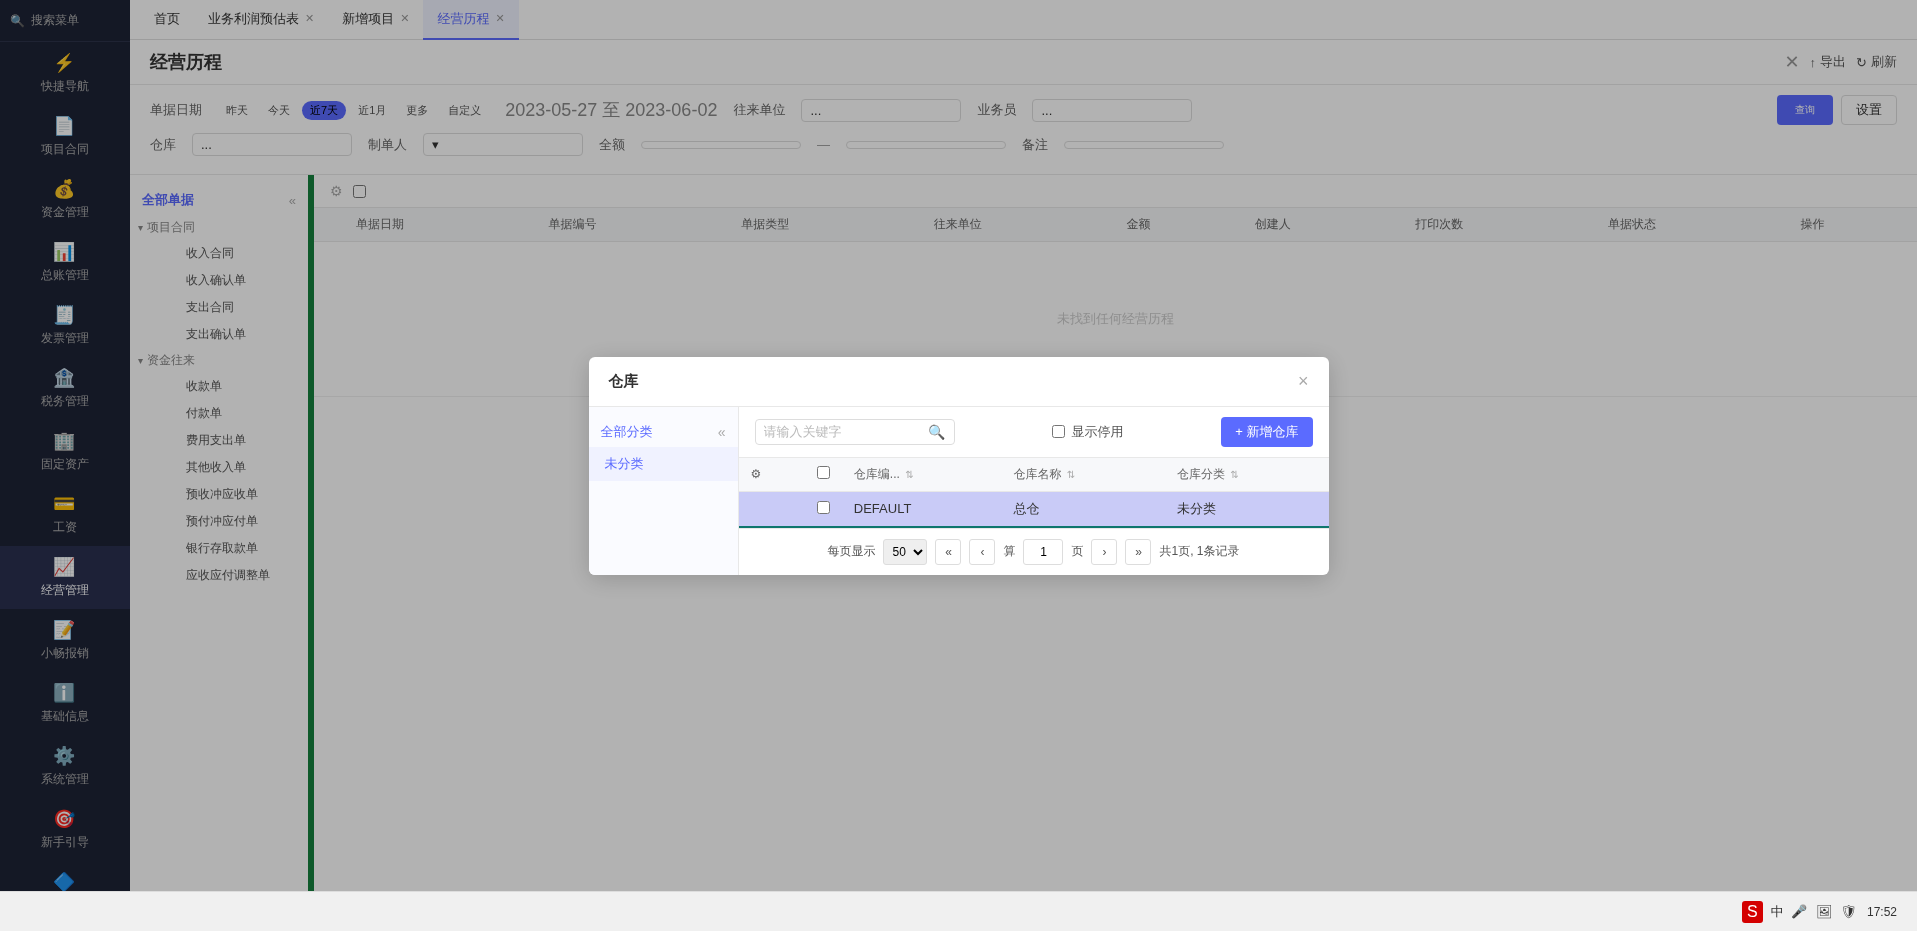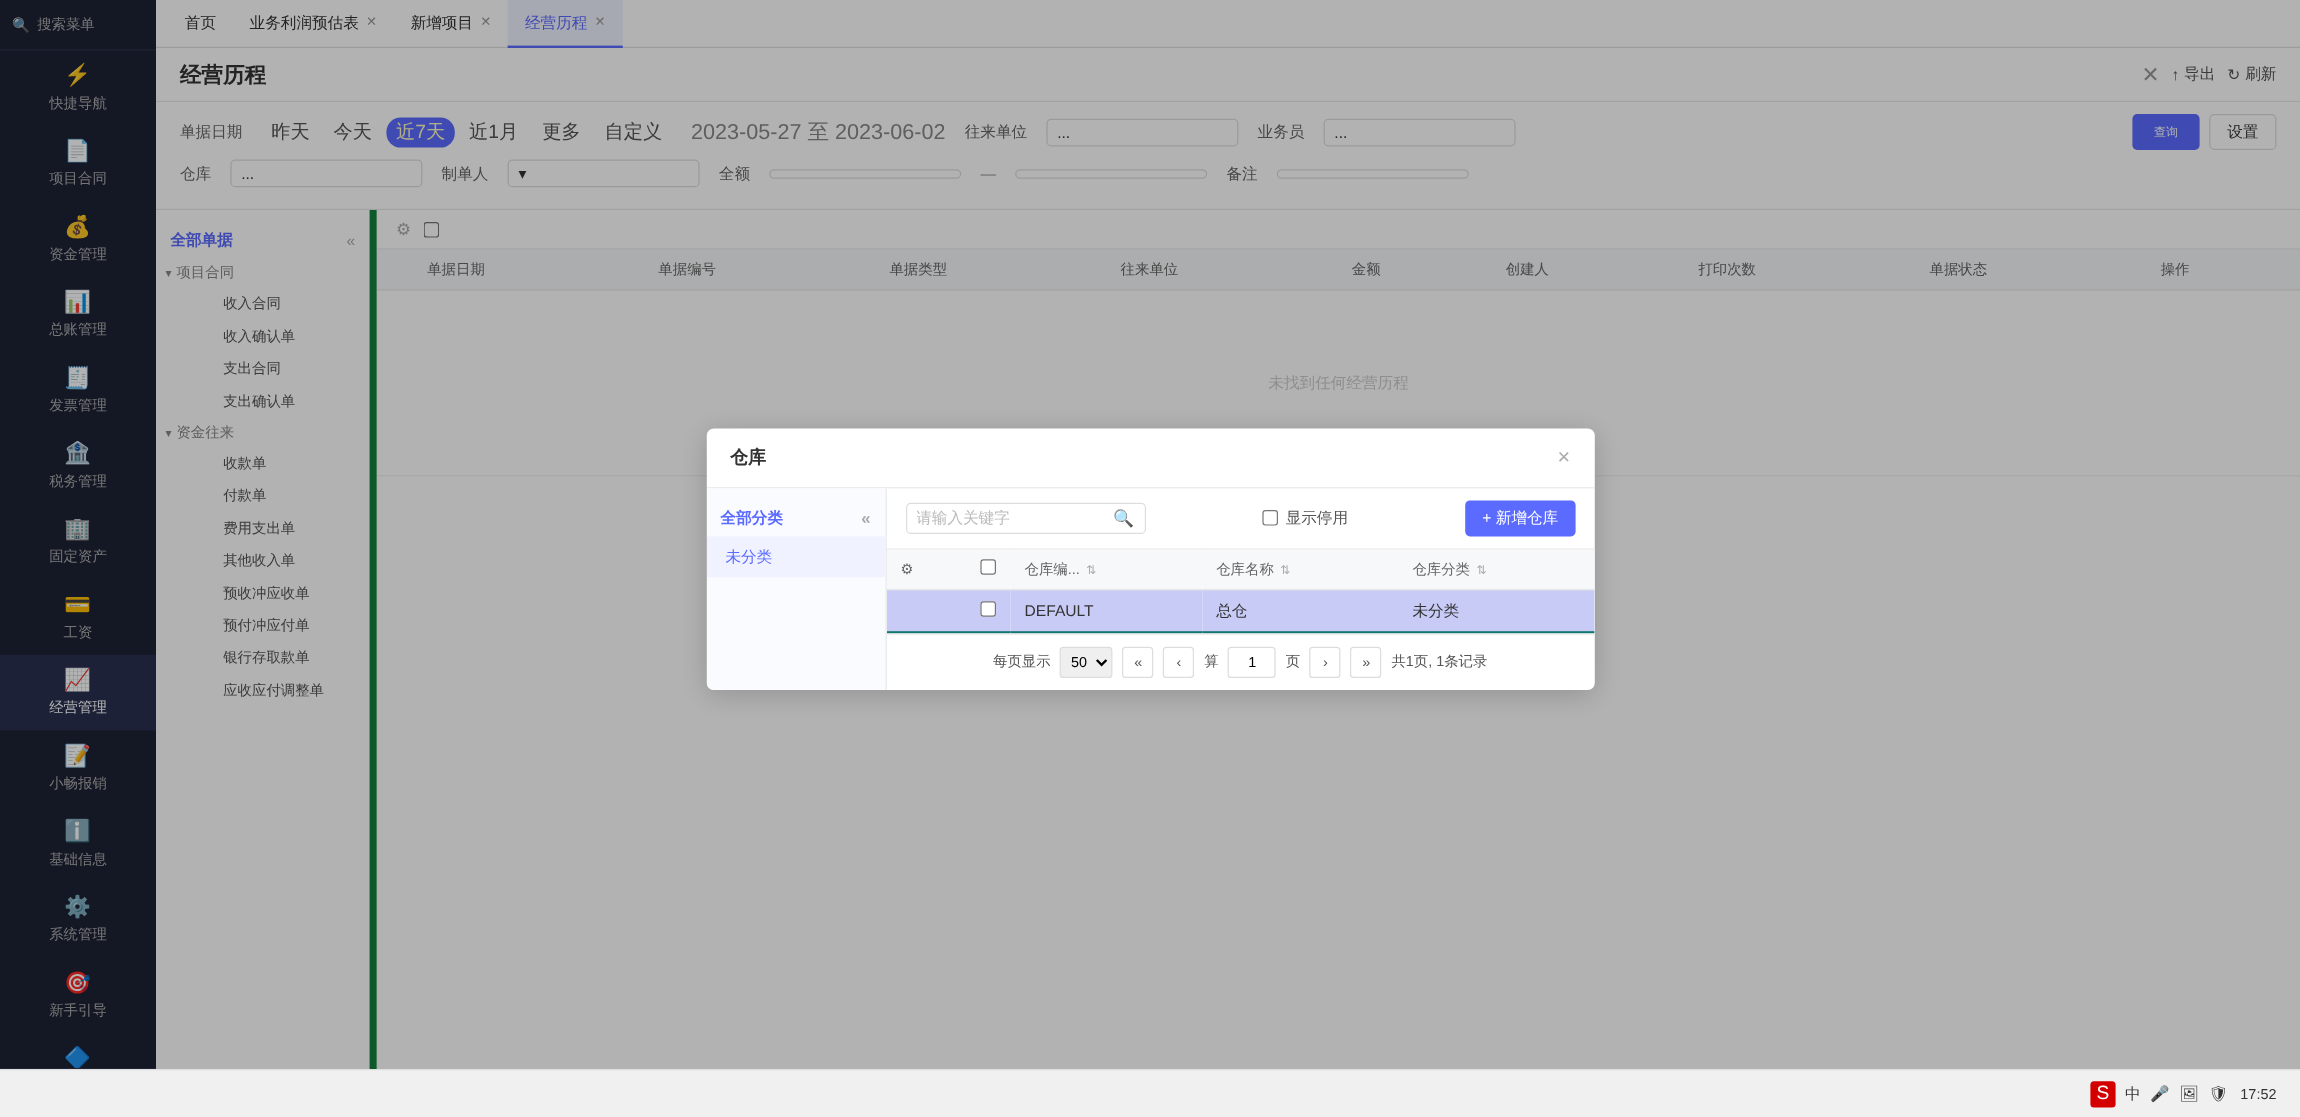--- a/index.html
+++ b/index.html
@@ -34,22 +34,22 @@
     .page-title { font-size: 18px; font-weight: bold; color: #333; }
     .header-actions { display: flex; gap: 10px; }
     .btn-export, .btn-refresh { display: flex; align-items: center; gap: 4px; color: #555; font-size: 13px; cursor: pointer; }
     .close-window { color: #999; font-size: 18px; cursor: pointer; }
 
     
     .filter-area { background: #fff; padding: 10px 20px; border-bottom: 1px solid #e8e8e8; }
     .filter-row { display: flex; align-items: center; gap: 16px; margin-bottom: 8px; flex-wrap: wrap; }
     .filter-label { color: #666; font-size: 13px; white-space: nowrap; }
     .date-tabs { display: flex; gap: 4px; }
-    .date-tab { padding: 2px 8px; border-radius: 3px; font-size: 16px; cursor: pointer; color: #555; }
-    .date-tab.active { background: #5b6bff; color: #fef9c3; border-radius: 12px; }
+    .date-tab { padding: 2px 8px; border-radius: 3px; font-size: 11px; cursor: pointer; color: #555; }
+    .date-tab.active { background: #5b6bff; color: #000000; border-radius: 12px; }
     .date-range { font-size: 18px; color: #888; }
     .filter-input { display: flex; align-items: center; border: 1px solid #ddd; border-radius: 4px; padding: 3px 8px; min-width: 160px; font-size: 13px; color: #333; background: #fff; cursor: pointer; }
     .filter-select { display: flex; align-items: center; gap: 4px; }
     .amount-dash { color: #999; }
     .filter-buttons { display: flex; gap: 8px; margin-left: auto; }
     .btn-query { background: #5b6bff; color: #fff; border: none; border-radius: 4px; padding: 5px 18px; font-size: 10px; cursor: pointer; }
     .btn-setting { background: #fff; color: #333; border: 1px solid #ddd; border-radius: 4px; padding: 5px 14px; font-size: 13px; cursor: pointer; }
 
     .filter-row2 { display: flex; align-items: center; gap: 16px; }
 
@@ -80,21 +80,21 @@
     
     .overlay { position: fixed; top: 0; left: 0; width: 1917px; height: 931px; background: rgba(0,0,0,0.3); z-index: 100; display: flex; align-items: center; justify-content: center; }
 
     
     .modal { background: #fff; border-radius: 6px; width: 740px; max-height: 600px; display: flex; flex-direction: column; box-shadow: 0 4px 24px rgba(0,0,0,0.18); overflow: hidden; }
     .modal-header { display: flex; align-items: center; justify-content: space-between; padding: 14px 20px; border-bottom: 1px solid #e8e8e8; }
     .modal-title { font-size: 15px; font-weight: bold; color: #333; }
     .modal-close { color: #aaa; cursor: pointer; font-size: 18px; }
     .modal-body { display: flex; flex: 1; overflow: hidden; }
     .modal-left { width: 150px; border-right: 1px solid #e8e8e8; padding: 10px 0; background: #fafbff; }
-    .modal-left-header { display: flex; align-items: center; justify-content: space-between; padding: 6px 12px; font-size: 13px; color: #5b6bff; font-weight: bold; }
+    .modal-left-header { display: flex; align-items: center; justify-content: space-between; padding: 6px 12px; font-size: 13px; color: #5b6bff; font-weight: normal; }
     .modal-left-item { padding: 8px 16px; font-size: 13px; color: #555; cursor: pointer; }
     .modal-left-item.selected { color: #5b6bff; background: #f0f2ff; }
     .modal-left-collapse { color: #aaa; cursor: pointer; font-size: 14px; }
     .modal-right { flex: 1; display: flex; flex-direction: column; overflow: hidden; }
     .modal-toolbar { display: flex; align-items: center; justify-content: space-between; padding: 10px 16px; border-bottom: 1px solid #e8e8e8; }
     .modal-search { display: flex; align-items: center; border: 1px solid #ddd; border-radius: 4px; padding: 4px 8px; gap: 12px; width: 200px; }
     .modal-search input { border: none; outline: none; font-size: 13px; width: 100%; color: #333; }
     .modal-search input::placeholder { color: #bbb; }
     .modal-search-icon { color: #aaa; font-size: 14px; }
     .modal-checkbox-label { display: flex; align-items: center; gap: 6px; font-size: 13px; color: #555; }

